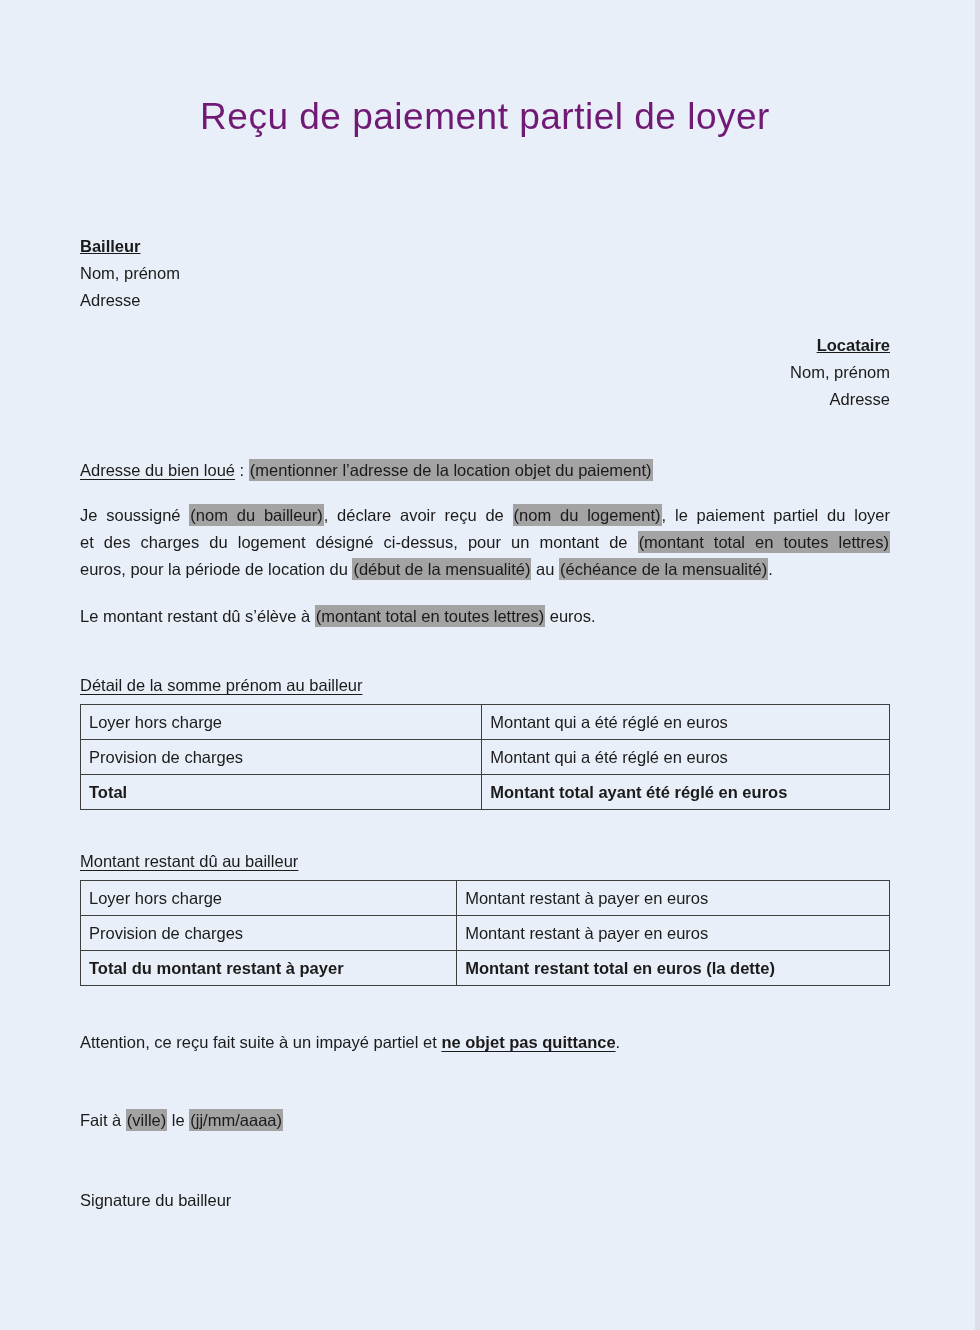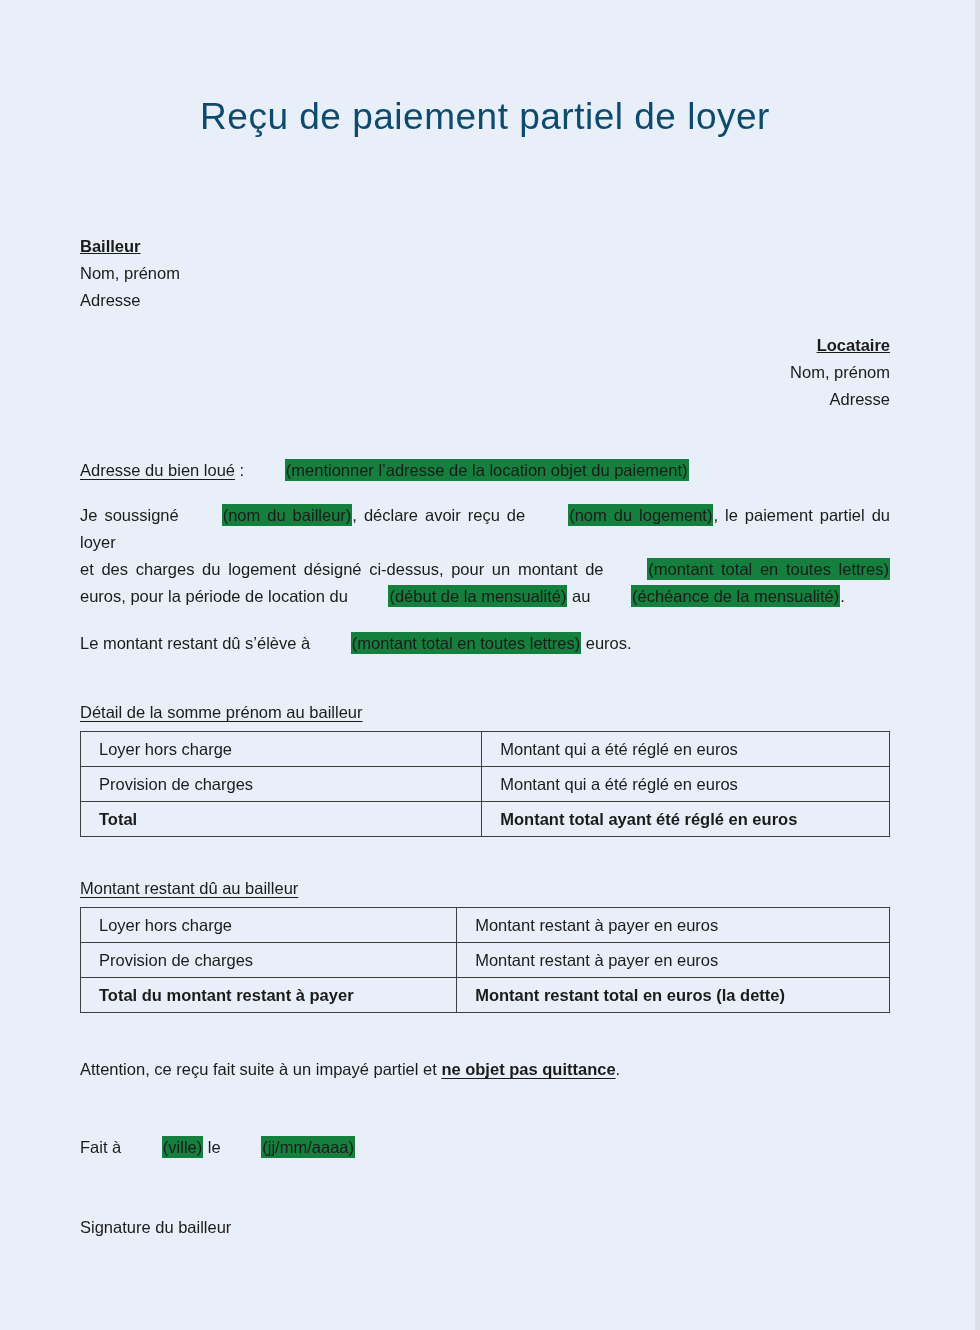--- a/index.html
+++ b/index.html
@@ -28,21 +28,21 @@
     padding: 0 90px 0 80px;
   }
   .line, p, .addr-block div { line-height: 27px; }
 
   h1.title {
     font-size: 37px;
     font-weight: normal;
     line-height: 44px;
     text-align: center;
     margin-top: 95px;
-    color: #0c4a6e;
+    color: #701a75;
     letter-spacing: 0.5px;
   }
   .bailleur-block { margin-top: 94px; }
   .locataire-block { margin-top: 18px; text-align: right; }
   .party-label { font-weight: bold; text-decoration: underline; }
 
   .address-line { margin-top: 44px; }
   .para1 { margin-top: 18px; }
   .para1 .jl { text-align: justify; text-align-last: justify; }
   .para2 { margin-top: 20px; }
@@ -55,34 +55,34 @@
   .section-heading.second { margin-top: 42px; }
 
   table.doc-table {
     margin-top: 9px;
     width: 100%;
     border-collapse: collapse;
     table-layout: fixed;
   }
   table.doc-table td {
     border: 1px solid #3f3f3f;
-    padding: 3px 18px;
+    padding: 3px 8px;
     height: 35px;
     line-height: 26px;
     vertical-align: middle;
   }
   table.t1 td.c1 { width: 49.6%; }
   table.t2 td.c1 { width: 46.5%; }
   tr.bold-row td { font-weight: bold; }
 
   .attention { margin-top: 43px; }
   .date-line { margin-top: 51px; }
   .signature-line { margin-top: 53px; }
 
-  .hl { background: #15803d; padding: 2px 1px; margin-left: 36px; }
+  .hl { background: #a3a3a3; padding: 2px 1px; }
   .u { text-decoration: underline; text-underline-offset: 3px; }
   .bu { font-weight: bold; text-decoration: underline; text-underline-offset: 3px; }
 </style>
 </head>
 <body>
 
 <div class="page">
 
   <div class="content">
 

